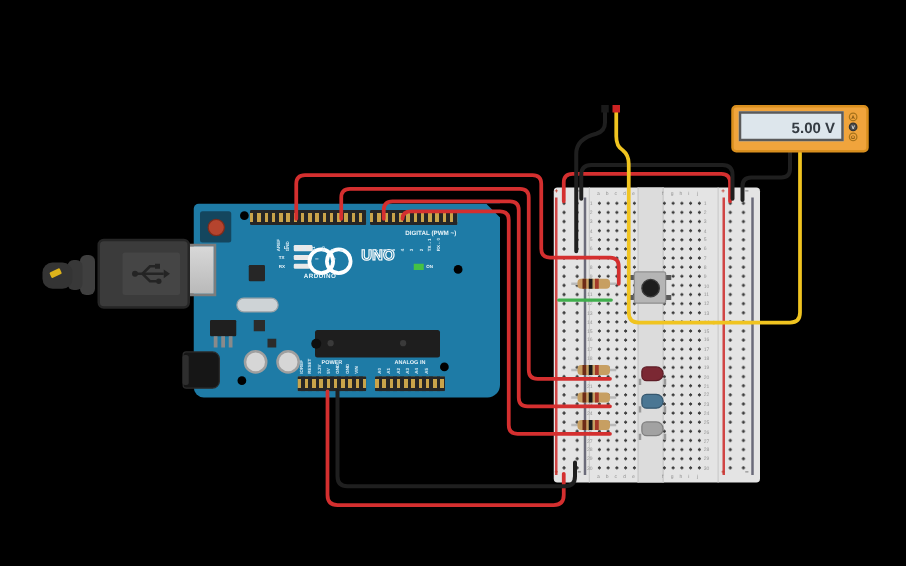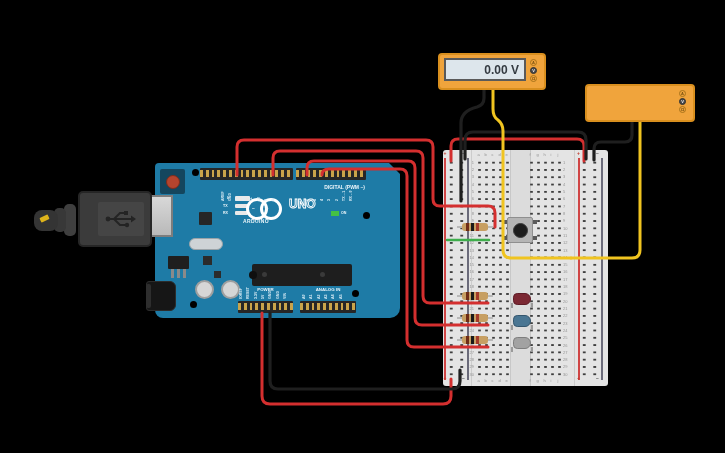--- a/index.html
+++ b/index.html
@@ -328,32 +328,25 @@
       <path d="M493,89 L493,109 Q493,117 498,120 Q503,124 503,131 L503,250 Q503,258 511,258 L571,258" stroke="#f0c420"></path>
       <path d="M571,258 L632,258 Q640,258 640,250 L640,122" stroke="#f0c420"></path>
       <path stroke-width="2.6" d="M447,240 L489,240" stroke="#3fae4c"></path>
       <path d="M262,313 L262,396 Q262,404 270,404 L443,404 Q451,404 451,396 L451,379" stroke="#d42f2f"></path>
       <path stroke-width="3.2" d="M270,313 L270,381 Q270,389 278,389 L452,389 Q460,389 460,381 L460,370" stroke="#1f1f1f"></path>
     </g>
   </svg>
 
   <div class="abs term" style="left:481px;top:84px;background:#1a1a1a;"></div>
   <div class="abs term" style="left:490px;top:84px;background:#cc2222;"></div>
-  <div class="abs mm" style="left:438px;top:53px;width:104px;height:33px;">
-    <div class="abs mm-display" style="left:4px;top:3px;width:82px;height:23px;">0.00 V</div>
-    <div class="abs mm-btns" style="left:90px;top:4px;width:8px;height:24px;">
-        <div class="abs mm-btn" style="left: 0px; top: 0px;">A</div>
-        <div class="abs mm-btn active" style="left: 0px; top: 8px;">V</div>
-        <div class="abs mm-btn" style="left: 0px; top: 16px;">Ω</div>
-      </div>
-  </div>
 
   <div class="abs term" style="left:629px;top:115px;background:#1a1a1a;"></div>
   <div class="abs term" style="left:638px;top:115px;background:#cc2222;"></div>
   <div class="abs mm" style="left:585px;top:84px;width:106px;height:34px;">
+    <div class="abs mm-display" style="left:4px;top:3px;width:84px;height:24px;line-height:22px;">5.00 V</div>
     <div class="abs mm-btns" style="left:92px;top:4px;width:8px;height:24px;">
         <div class="abs mm-btn" style="left: 0px; top: 0px;">A</div>
         <div class="abs mm-btn active" style="left: 0px; top: 8px;">V</div>
         <div class="abs mm-btn" style="left: 0px; top: 16px;">Ω</div>
       </div>
   </div>
 
 </div>
 
 </body></html>

